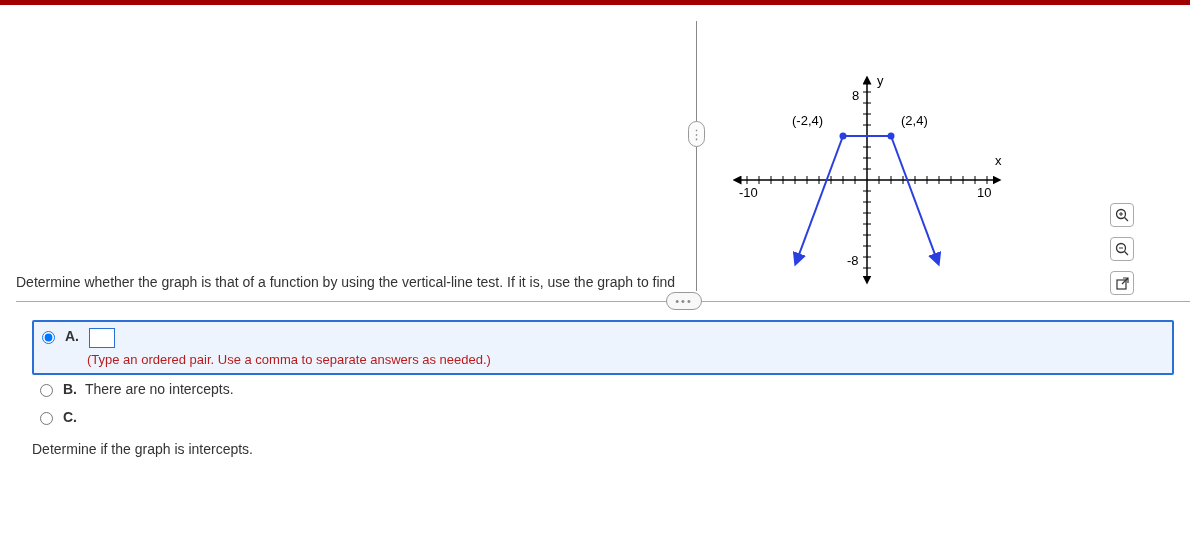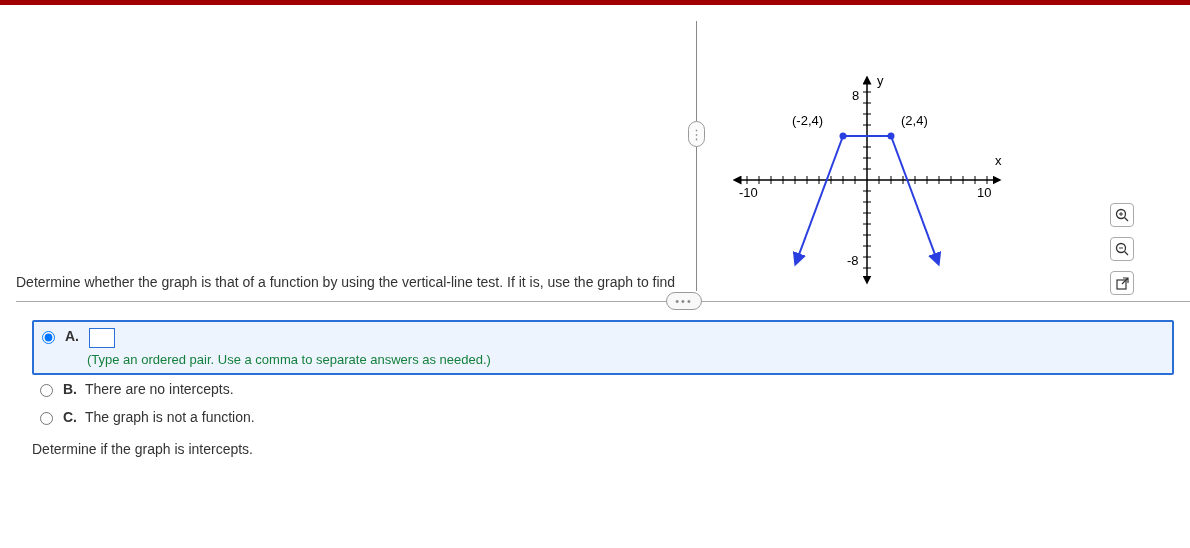--- a/index.html
+++ b/index.html
@@ -21,21 +21,21 @@
   .hr-line { border: none; border-top: 1px solid #aaa; }
   .hr-handle { position: absolute; left: 650px; top: -9px; width: 36px; height: 18px; border: 1px solid #999; border-radius: 10px; background: #f8f8f8; display: flex; align-items:center; justify-content:center; font-size: 11px; color: #888; letter-spacing: 2px;}
   .question2 { padding: 0 16px 20px 16px; }
   .answers { margin: 12px 0 8px 0; }
   .opt { display: flex; align-items: flex-start; padding: 6px 4px; }
   .opt input[type=radio] { margin: 3px 10px 0 4px; }
   .opt-label { font-weight: bold; margin-right: 8px; }
   .opt-body { flex: 1; }
   .selected-box { border: 2px solid #2a6fd6; background: #eef4fd; border-radius: 2px; }
   .answer-input { width: 26px; height: 20px; border: 1px solid #2a6fd6; background: #fff; margin-left: 2px; vertical-align: middle; }
-  .hint { font-size: 13px; color: #15803d; margin-top: 4px; }
+  .hint { font-size: 13px; color: #b91c1c; margin-top: 4px; }
   .sub-q { margin-top: 10px; }
   svg { display: block; }
 </style>
 </head>
 <body>
 
 <div class="topbar"></div>
 
 <div class="main-wrap">
 
@@ -167,21 +167,20 @@
 
         <div class="opt">
           <input type="radio" name="ans" style="">
           <span class="opt-label">B.</span>
           <div class="opt-body">There are no intercepts.</div>
         </div>
 
         <div class="opt">
           <input type="radio" name="ans" style="">
           <span class="opt-label">C.</span>
-          <div class="opt-body">The graph is not a function.</div>
         </div>
 
       </div>
 
       <p class="sub-q">Determine if the graph is intercepts.</p>
     </div>
 
   </div>
 </div>
 

